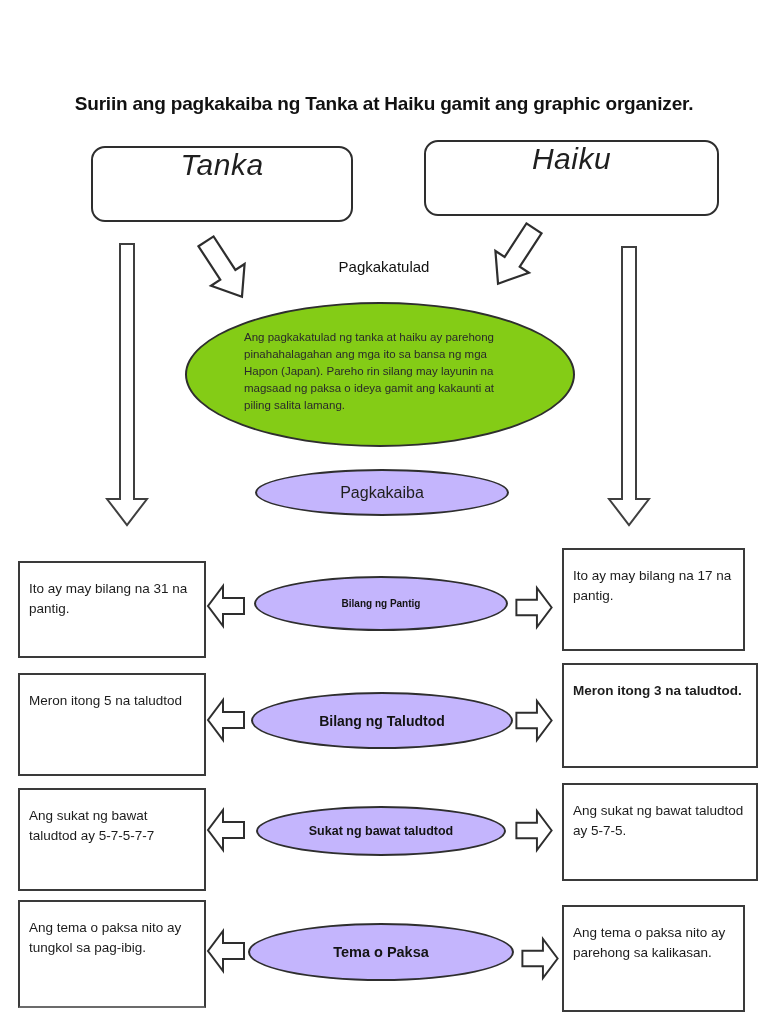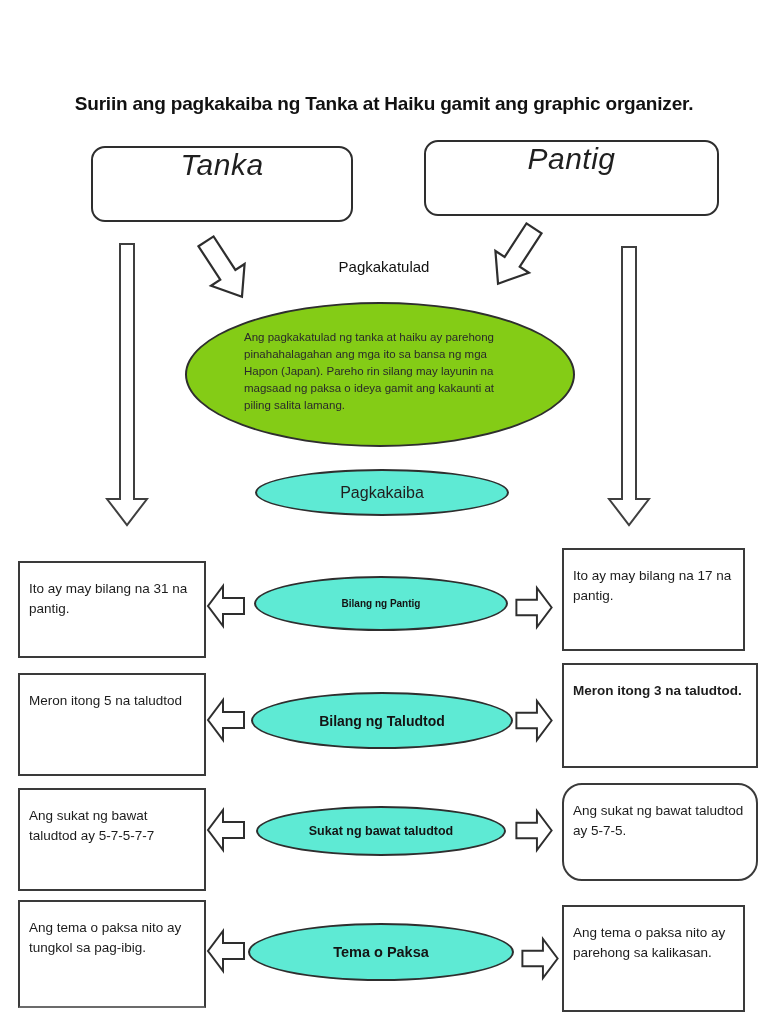--- a/index.html
+++ b/index.html
@@ -26,56 +26,56 @@
   .arrow-svg{position:absolute;}
   .big-ellipse{
     position:absolute;left:185px;top:302px;width:390px;height:145px;
     border:2px solid #2e2e2e;border-radius:50%;background:#84cc16;
     display:flex;align-items:flex-start;justify-content:center;box-sizing:border-box;
   }
   .big-ellipse p{
     width:272px;margin:25px 0 0 0;font-size:11.5px;line-height:17px;color:#2a2a2a;
   }
   .pill{
-    position:absolute;border:2px solid #2e2e2e;border-radius:50%;background:#5eead4;
+    position:absolute;border:2px solid #2e2e2e;border-radius:50%;background:#c4b5fd;
     display:flex;align-items:center;justify-content:center;box-sizing:border-box;
     text-align:center;
   }
   .pill.diff-label{left:255px;top:469px;width:254px;height:47px;font-size:16px;color:#1f1f1f;}
   .pill.cat{font-weight:bold;color:#141414;}
   .pill.cat1{left:254px;top:576px;width:254px;height:55px;font-size:10px;}
   .pill.cat2{left:251px;top:692px;width:262px;height:57px;font-size:14px;}
   .pill.cat3{left:256px;top:806px;width:250px;height:50px;font-size:12.5px;}
   .pill.cat4{left:248px;top:923px;width:266px;height:58px;font-size:14.5px;}
   .cell{
     position:absolute;border:2px solid #3a3a3a;background:#fff;box-sizing:border-box;
     padding:16px 9px;font-size:13.5px;line-height:1.45;color:#1c1c1c;
   }
   .cell.l1{left:18px;top:561px;width:188px;height:97px;}
   .cell.l2{left:18px;top:673px;width:188px;height:103px;}
   .cell.l3{left:18px;top:788px;width:188px;height:103px;}
   .cell.l4{left:18px;top:900px;width:188px;height:108px;border-bottom-color:#6b6b6b;}
   .cell.r1{left:562px;top:548px;width:183px;height:103px;}
   .cell.r2{left:562px;top:663px;width:196px;height:105px;font-weight:bold;}
-  .cell.r3{left:562px;top:783px;width:196px;height:98px;border-radius:20px;}
+  .cell.r3{left:562px;top:783px;width:196px;height:98px;}
   .cell.r4{left:562px;top:905px;width:183px;height:107px;}
   .cell p{margin:0;}
 </style>
 </head>
 <body>
 
 <div class="page">
 
   <h1 class="title">Suriin ang pagkakaiba ng Tanka at Haiku gamit ang graphic organizer.</h1>
 
   <div class="topbox tanka">
     <span>Tanka</span>
   </div>
   <div class="topbox haiku">
-    <span>Pantig</span>
+    <span>Haiku</span>
   </div>
 
   <svg class="arrow-svg" style="left:105px;top:243px;" width="44" height="284" viewBox="0 0 44 284">
     <polygon points="15,1 29,1 29,256 42,256 22,282 2,256 15,256" fill="#ffffff" stroke="#3f3f3f" stroke-width="2"></polygon>
   </svg>
   <svg class="arrow-svg" style="left:607px;top:246px;" width="44" height="281" viewBox="0 0 44 281">
     <polygon points="15,1 29,1 29,253 42,253 22,279 2,253 15,253" fill="#ffffff" stroke="#3f3f3f" stroke-width="2"></polygon>
   </svg>
 
   <svg class="arrow-svg" style="left:192px;top:230px;" width="64" height="78" viewBox="0 0 64 78">

